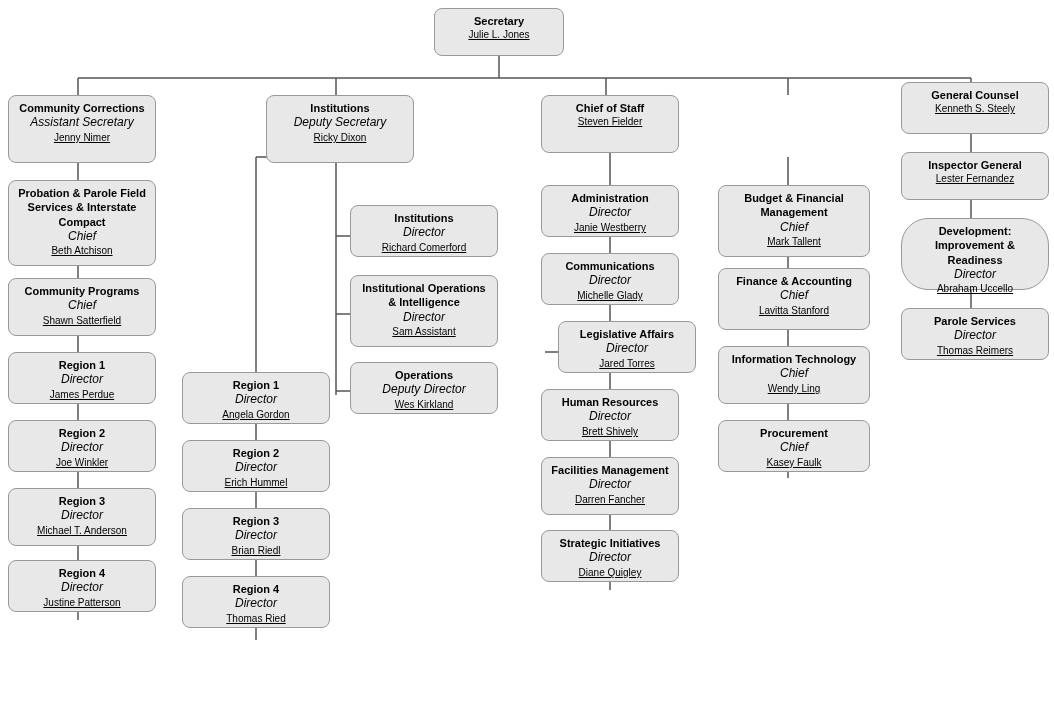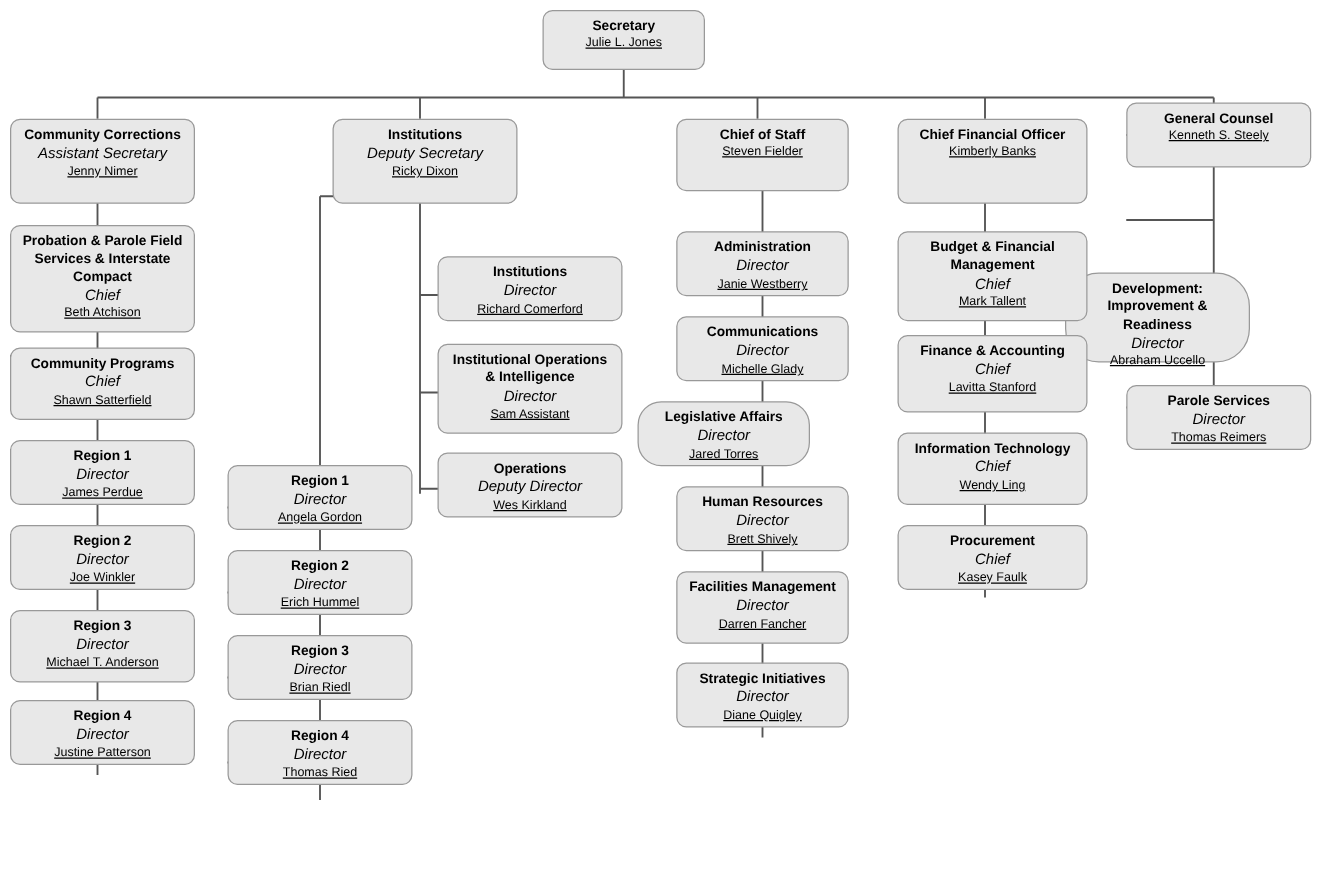--- a/index.html
+++ b/index.html
@@ -136,32 +136,32 @@
     <div class="title">Institutions</div>
     <div class="sub">Deputy Secretary</div>
     <div class="name">Ricky Dixon</div>
   </div>
 
   <div class="node" style="left:541px; top:95px; width:138px; height:58px;">
     <div class="title">Chief of Staff</div>
     <div class="name">Steven Fielder</div>
   </div>
 
-  <div class="node" style="left:718px; top:95px; width:152px; height:68px;">
-    <div class="title">Chief Financial Officer</div>
-    <div class="name">Kimberly Banks</div>
-  </div>
 
   <div class="node" style="left:901px; top:82px; width:148px; height:52px;">
     <div class="title">General Counsel</div>
     <div class="name">Kenneth S. Steely</div>
   </div>
 
-
-  <div class="node" style="left:852px; top:218px; width:148px; height:72px;border-radius:27px;">
+  <div class="node" style="left:901px; top:152px; width:148px; height:48px;">
+    <div class="title">Inspector General</div>
+    <div class="name">Lester Fernandez</div>
+  </div>
+
+  <div class="node" style="left:901px; top:218px; width:148px; height:72px;border-radius:27px;">
     <div class="title">Development: Improvement &amp; Readiness</div>
     <div class="sub">Director</div>
     <div class="name">Abraham Uccello</div>
   </div>
 
   <div class="node" style="left:901px; top:308px; width:148px; height:52px;">
     <div class="title">Parole Services</div>
     <div class="sub">Director</div>
     <div class="name">Thomas Reimers</div>
   </div>
@@ -249,21 +249,21 @@
     <div class="sub">Director</div>
     <div class="name">Janie Westberry</div>
   </div>
 
   <div class="node" style="left:541px; top:253px; width:138px; height:52px;">
     <div class="title">Communications</div>
     <div class="sub">Director</div>
     <div class="name">Michelle Glady</div>
   </div>
 
-  <div class="node" style="left:510px; top:321px; width:138px; height:52px;border-radius:19px;">
+  <div class="node" style="left:558px; top:321px; width:138px; height:52px;">
     <div class="title">Legislative Affairs</div>
     <div class="sub">Director</div>
     <div class="name">Jared Torres</div>
   </div>
 
   <div class="node" style="left:541px; top:389px; width:138px; height:52px;">
     <div class="title">Human Resources</div>
     <div class="sub">Director</div>
     <div class="name">Brett Shively</div>
   </div>

